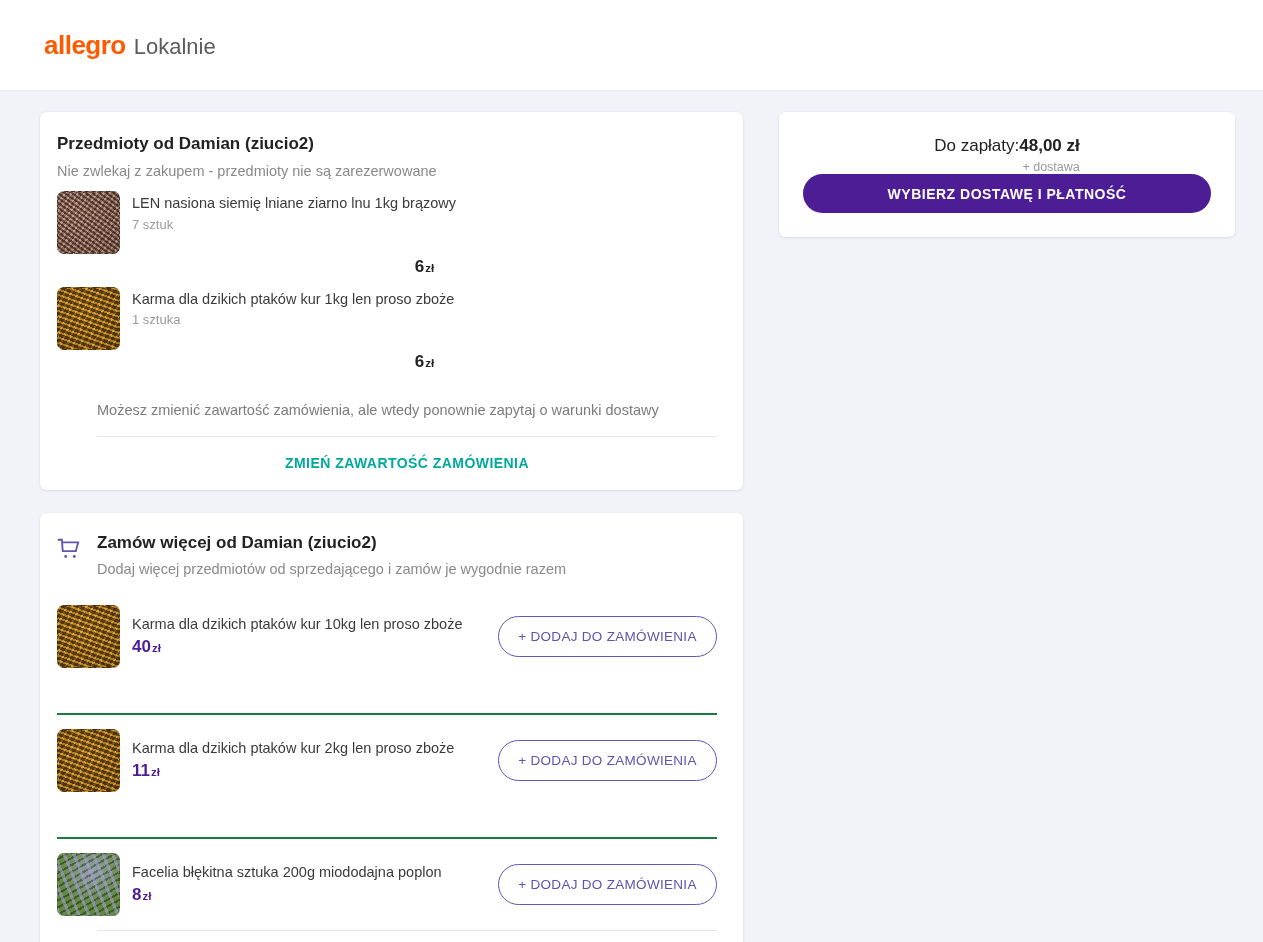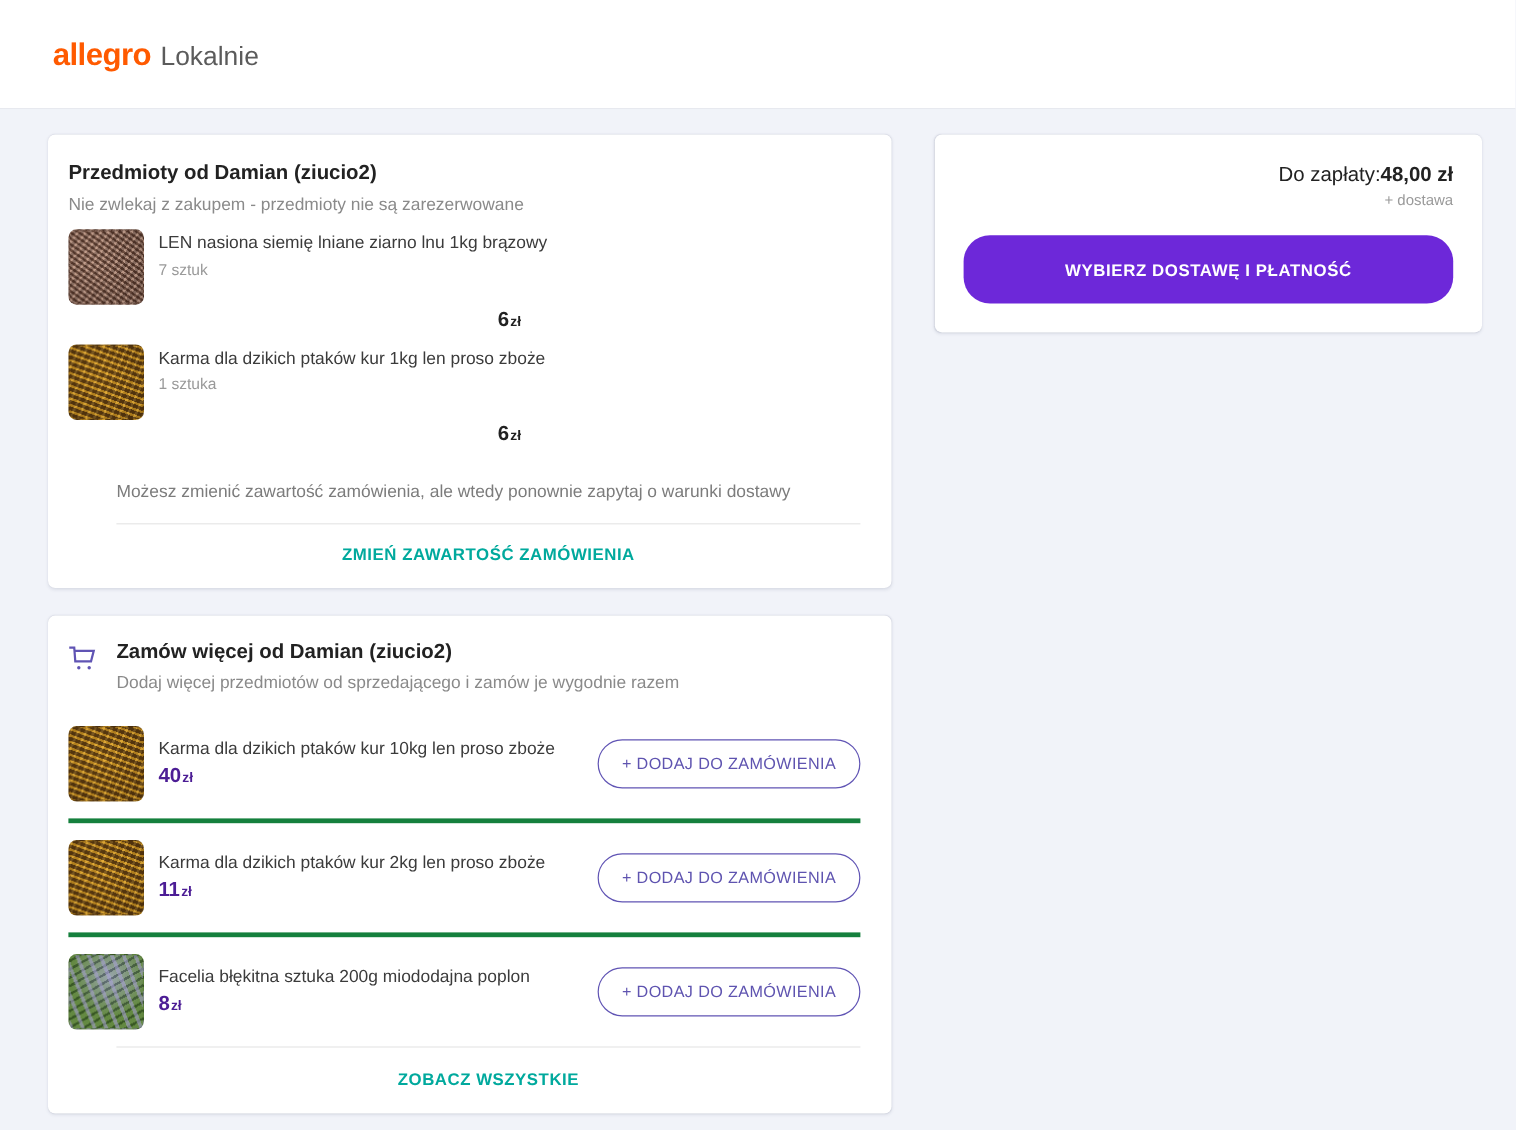--- a/index.html
+++ b/index.html
@@ -155,21 +155,21 @@
     margin-bottom: 8px;
   }
   .upsell-sub { font-size: 14.5px; color: #8a8a8a; }
 
   .upsell-row {
     display: flex;
     align-items: center;
     gap: 12px;
     padding: 14px 0;
   }
-  .upsell-row + .upsell-row { border-top: 4px solid #15803d; }
+  .upsell-row + .upsell-row { border-top: 2px solid #15803d; margin-top: 31px; }
   .upsell-info { flex: 1; }
   .upsell-name { font-size: 14.5px; color: #3b3b3b; }
   .upsell-price {
     font-size: 17px;
     font-weight: bold;
     color: #4c1d95;
     margin-top: 5px;
   }
   .upsell-price .cur { font-size: 11.5px; font-weight: bold; margin-left: 1px; }
 
@@ -192,43 +192,42 @@
     border-top: 1px solid #e7e7e7;
     text-align: center;
     padding: 18px 0 19px 0;
     margin-left: 40px;
   }
 
   
   .summary-card { padding: 24px 24px 24px 24px; }
   .summary-top {
     display: flex;
-    justify-content: flex-end;
+    justify-content: center;
     align-items: flex-start;
   }
   .summary-label { font-size: 17px; color: #222222; }
   .summary-right { text-align: right; }
   .summary-total {
     font-size: 17px;
     font-weight: bold;
     color: #222222;
   }
   .summary-ship {
     font-size: 12.5px;
     color: #9a9a9a;
     margin-top: 4px;
   }
   .btn-primary {
     display: block;
     width: 100%;
-    height: 57px;
-    margin-top: 22px;
+    height: 39px;
     border: none;
     border-radius: 22px;
-    background: #6d28d9;
+    background: #4c1d95;
     color: #ffffff;
     font-size: 14px;
     font-weight: bold;
     letter-spacing: 0.5px;
     font-family: inherit;
     cursor: pointer;
   }
 </style>
 </head>
 <body>

